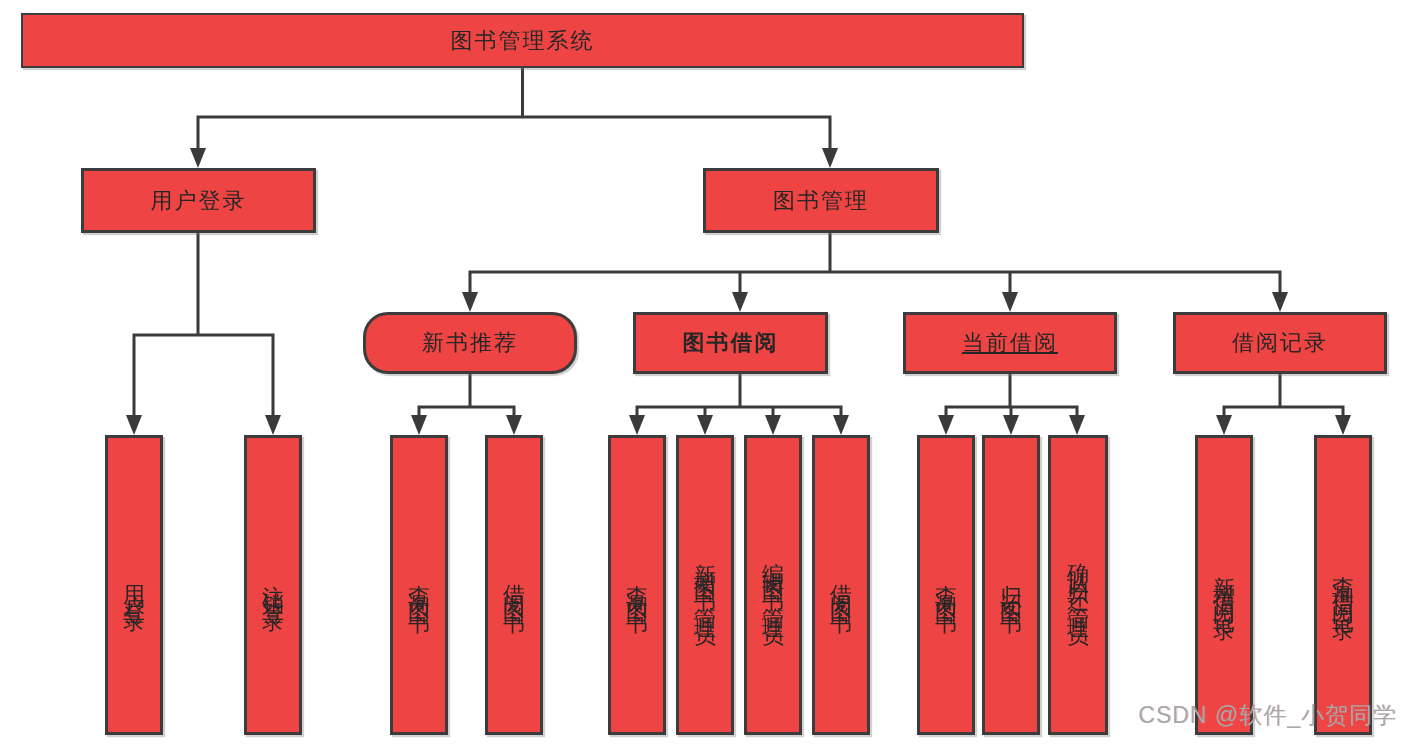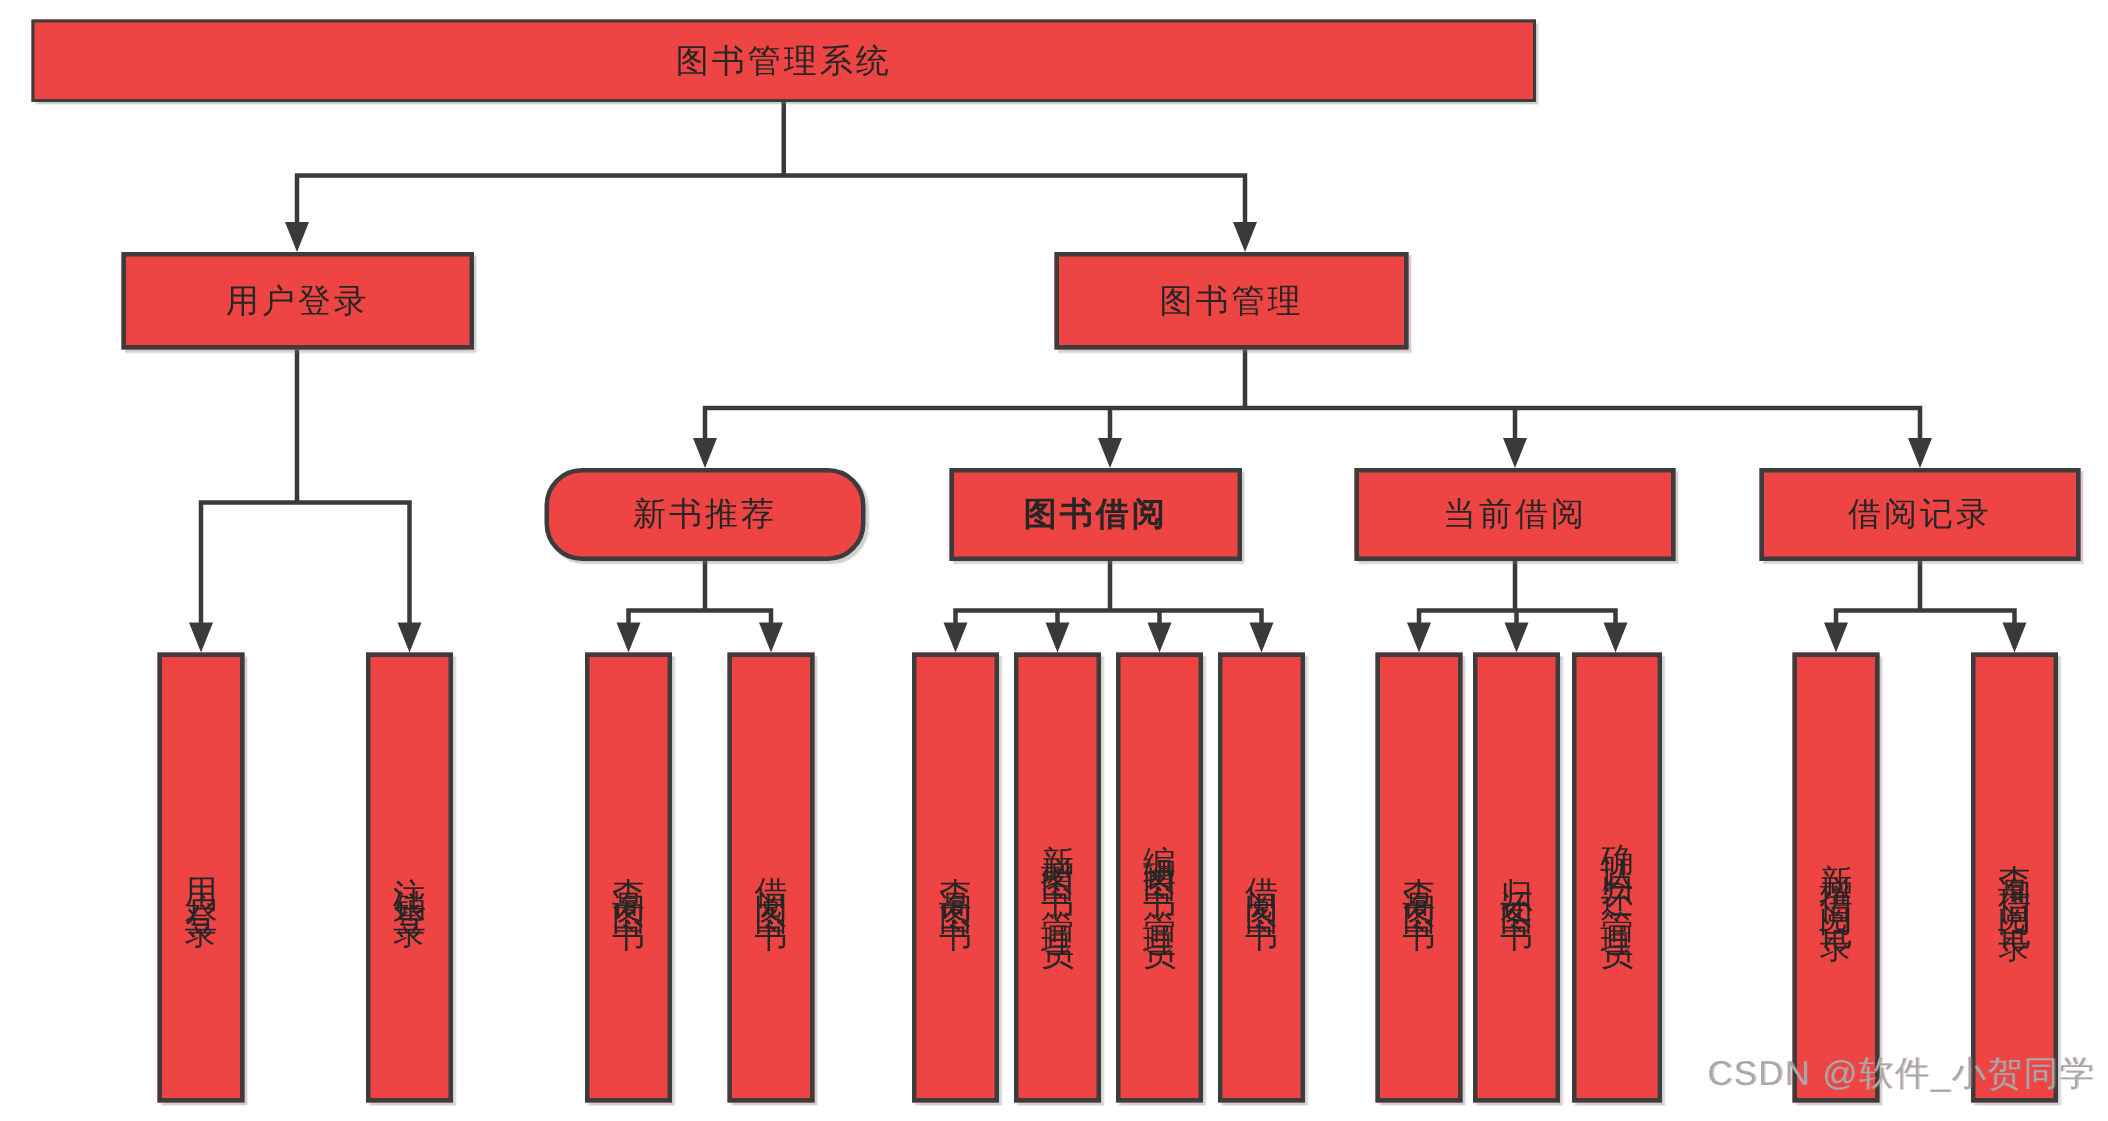--- a/index.html
+++ b/index.html
@@ -105,21 +105,21 @@
       M1335 415 H1351 L1343 435 Z"></path>
   </svg>
 
   <div class="node root" style="left:21px; top:13px; width:1003px; height:55px;">图书管理系统</div>
 
   <div class="node" style="left:81px; top:168px; width:235px; height:65px;">用户登录</div>
   <div class="node" style="left:676px; top:168px; width:236px; height:65px;margin-left:27px;">图书管理</div>
 
   <div class="node" style="left:363px; top:312px; width:214px; height:62px;border-radius:25px;">新书推荐</div>
   <div class="node" style="left:633px; top:312px; width:195px; height:62px;font-weight:bold;">图书借阅</div>
-  <div class="node" style="left:903px; top:312px; width:214px; height:62px;">当前借阅</div>
+  <div class="node" style="left:903px; top:312px; width:214px; height:62px;text-decoration:underline;">当前借阅</div>
   <div class="node" style="left:1173px; top:312px; width:214px; height:62px;">借阅记录</div>
 
   <div class="node leaf" style="left:105px; top:435px; width:58px; height:300px;">用户登录</div>
   <div class="node leaf" style="left:244px; top:435px; width:58px; height:300px;">注销登录</div>
 
   <div class="node leaf" style="left:390px; top:435px; width:58px; height:300px;">查询图书</div>
   <div class="node leaf" style="left:485px; top:435px; width:58px; height:300px;">借阅图书</div>
 
   <div class="node leaf" style="left:608px; top:435px; width:58px; height:300px;">查询图书</div>
   <div class="node leaf" style="left:676px; top:435px; width:58px; height:300px;">新增图书（管理员）</div>

